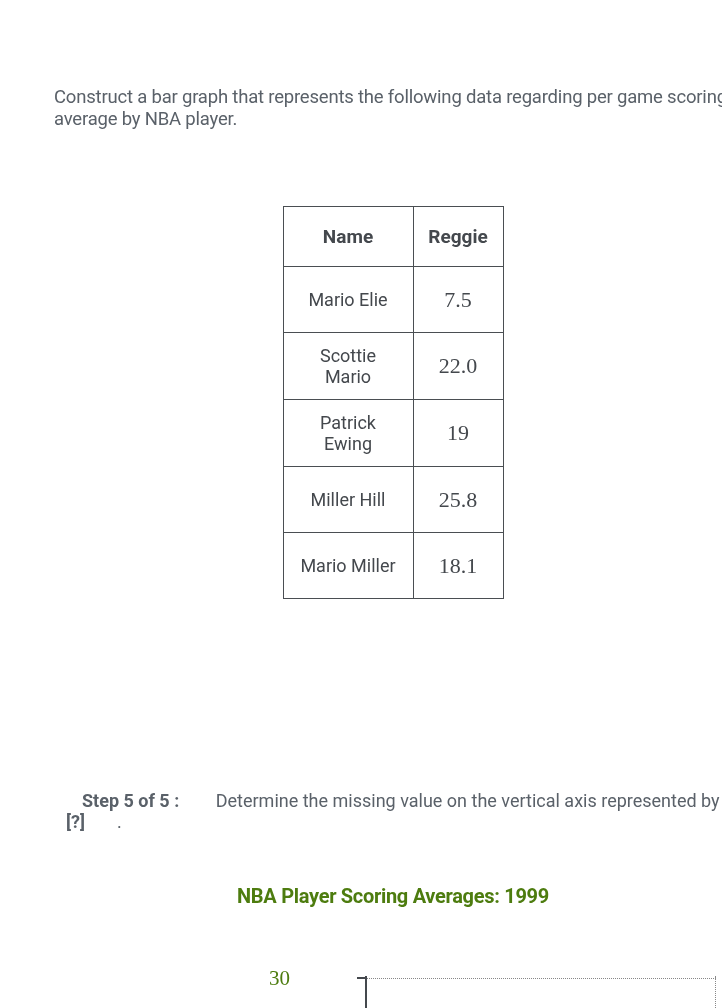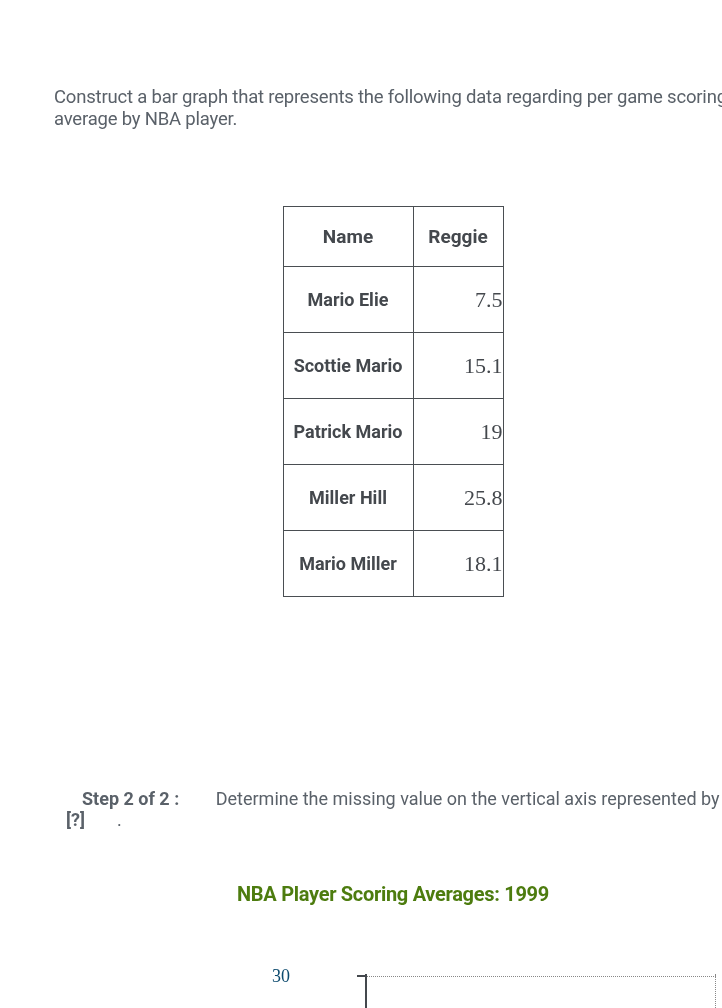--- a/index.html
+++ b/index.html
@@ -26,48 +26,47 @@
       display: flex;
       justify-content: center;
       margin-top: 60px;
     }
     table {
       border-collapse: collapse;
     }
     th, td {
       border: 1px solid #4a4e52;
       text-align: center;
-      padding: 0;
+      padding: 12px;
     }
     th {
       font-weight: 700;
       font-size: 19px;
       color: #44484d;
       height: 60px;
     }
     th.name-col {
       width: 130px;
     }
     th.score-col {
       width: 90px;
     }
     td {
       height: 66px;
     }
     td.name-cell {
       font-size: 18px;
       color: #44484d;
-      font-weight: 700;
+      font-weight: 400;
     }
     td.score-cell {
       font-size: 22px;
       color: #44484d;
       font-weight: 400;
       font-family: Georgia, serif;
-      text-align: right;
     }
     .step-section {
       margin-top: 175px;
       padding-left: 2px;
     }
     .step-text {
       font-size: 18px;
       color: #5a6169;
     }
     .step-label {
@@ -85,22 +84,22 @@
       letter-spacing: -0.3px;
     }
     .chart-area {
       position: relative;
       margin-top: 52px;
       height: 200px;
     }
     .y-tick-label {
       position: absolute;
       right: 432px;
-      font-size: 18px;
-      color: #0c4a6e;
+      font-size: 21px;
+      color: #4d7c0f;
       font-family: Georgia, serif;
       transform: translateY(-50%);
     }
     .y-axis {
       position: absolute;
       left: 301px;
       top: 0;
       width: 2px;
       height: 200px;
       background: #44484d;
@@ -140,41 +139,41 @@
         <th class="score-col">Reggie</th>
       </tr>
     </thead>
     <tbody>
       <tr>
         <td class="name-cell">Mario Elie</td>
         <td class="score-cell">7.5</td>
       </tr>
       <tr>
         <td class="name-cell">Scottie Mario</td>
-        <td class="score-cell">15.1</td>
+        <td class="score-cell">22.0</td>
       </tr>
       <tr>
-        <td class="name-cell">Patrick Mario</td>
+        <td class="name-cell">Patrick Ewing</td>
         <td class="score-cell">19</td>
       </tr>
       <tr>
         <td class="name-cell">Miller Hill</td>
         <td class="score-cell">25.8</td>
       </tr>
       <tr>
         <td class="name-cell">Mario Miller</td>
         <td class="score-cell">18.1</td>
       </tr>
     </tbody>
   </table>
 </div>
 
 <div class="step-section">
   <span class="step-text">
-    <span class="step-label">Step 2 of 2 :</span><span>  Determine the missing value on the vertical axis represented by </span><span class="step-q">[?]</span><span>.</span>
+    <span class="step-label">Step 5 of 5 :</span><span>  Determine the missing value on the vertical axis represented by </span><span class="step-q">[?]</span><span>.</span>
   </span>
 </div>
 
 <div class="chart-title">NBA Player Scoring Averages: 1999</div>
 
 <div class="chart-area">
   <div class="y-tick-label" style="top: 2px;">30</div>
   <div class="y-axis"></div>
   <div class="y-tick" style="top: 1px;"></div>
   <div class="y-tick" style="top: 107px;"></div>

